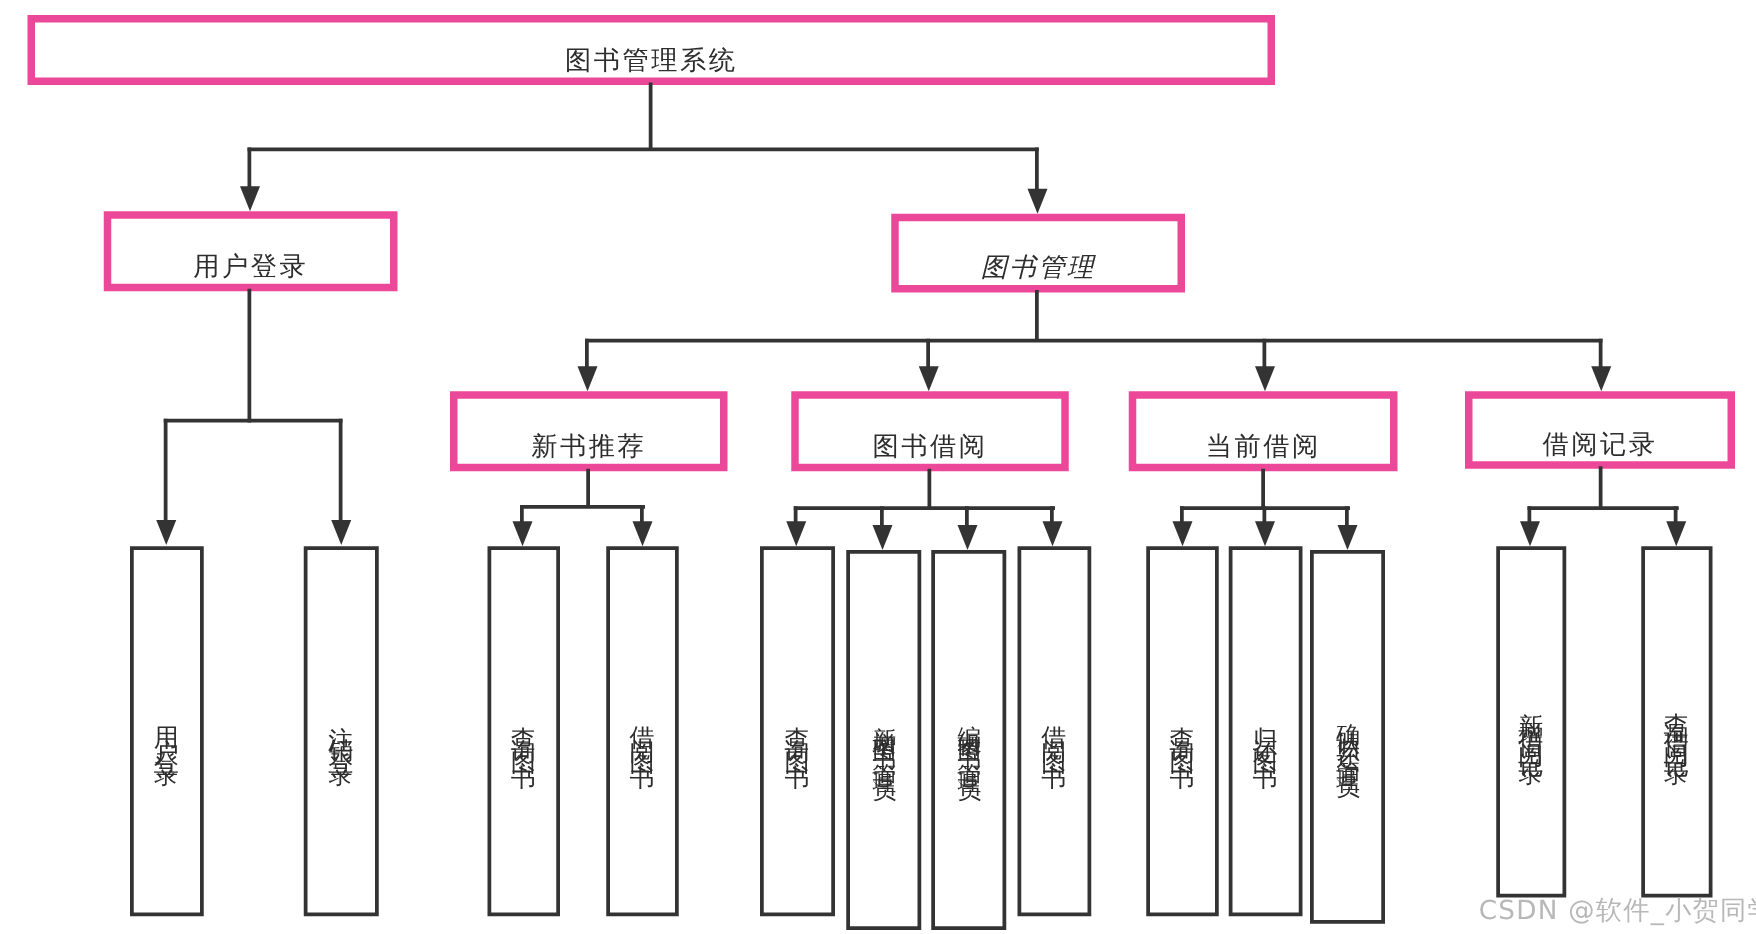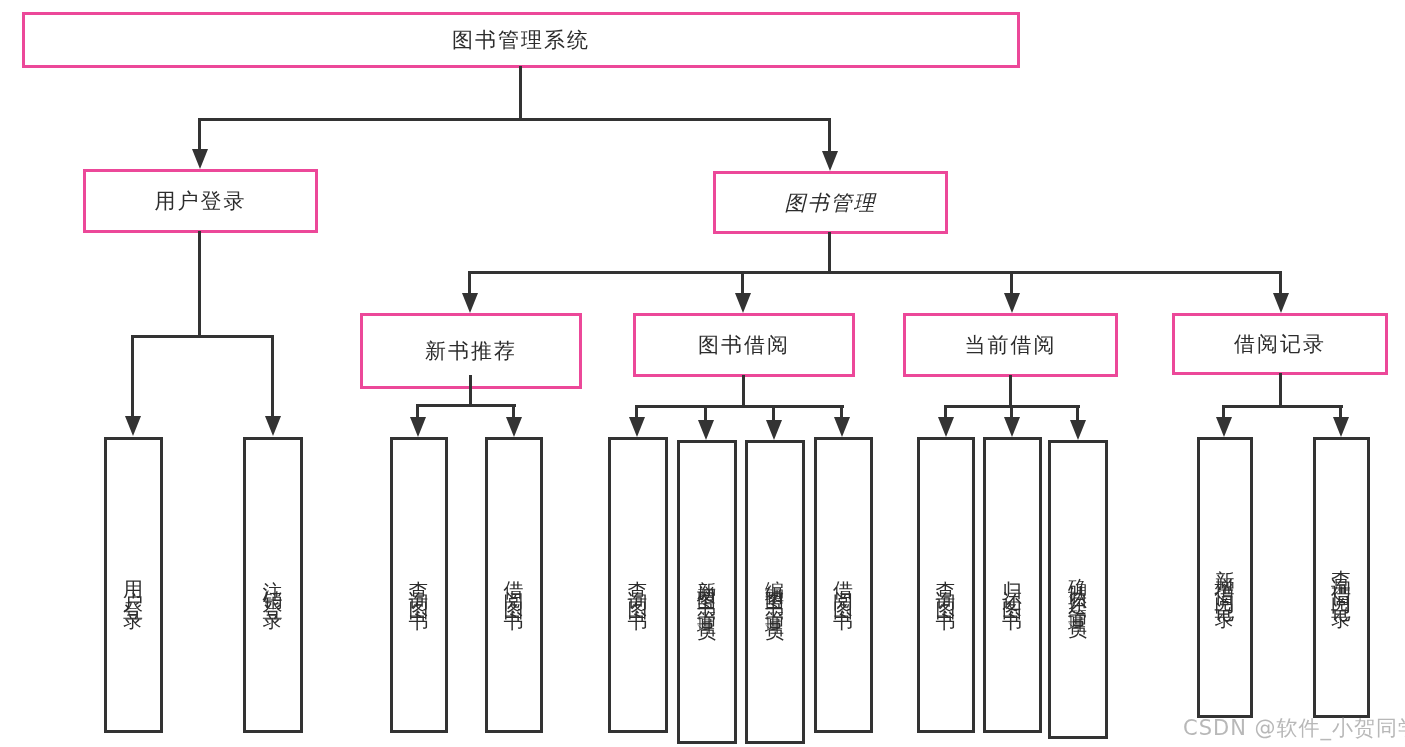--- a/index.html
+++ b/index.html
@@ -3,22 +3,22 @@
 <meta charset="utf-8">
 <style>
   * { margin:0; padding:0; box-sizing:border-box; }
   html,body { background:#ffffff; }
   body { font-family:"DejaVu Sans","Liberation Sans",sans-serif; color:#2d2d2d; }
   .canvas {
     position:relative; width:1405px; height:747px;
     background:#ffffff; overflow:hidden;
   }
   .box {
-    position:absolute; border:3px solid #ec4899; background:#ffffff;
-    display:flex; align-items:center; justify-content:center;
+    position:absolute; border:6px solid #ec4899; background:#ffffff;
+    display:flex; align-items:flex-end; justify-content:center;
     font-size:21px; letter-spacing:2px; color:#2d2d2d; white-space:nowrap;
   }
   .vbox {
     position:absolute; border:3px solid #333333; background:#ffffff;
     display:flex; align-items:center; justify-content:center;
     font-size:20px; color:#2d2d2d;
   }
   .vtext {
     writing-mode:vertical-rl; text-orientation:mixed;
     letter-spacing:10px; line-height:1;
@@ -71,21 +71,21 @@
   <div class="line" style="left:468px; top:271px; width:814px; height:3px;"></div>
   <div class="line" style="left:468px; top:271px; width:3px; height:24px;"></div>
   <div class="arrow" style="left:462px; top:293px;"></div>
   <div class="line" style="left:741px; top:271px; width:3px; height:24px;"></div>
   <div class="arrow" style="left:735px; top:293px;"></div>
   <div class="line" style="left:1010px; top:271px; width:3px; height:24px;"></div>
   <div class="arrow" style="left:1004px; top:293px;"></div>
   <div class="line" style="left:1279px; top:271px; width:3px; height:24px;"></div>
   <div class="arrow" style="left:1273px; top:293px;"></div>
 
-  <div class="box" style="left:360px; top:313px; width:222px; height:76px;">
+  <div class="box" style="left:360px; top:313px; width:222px; height:64px;">
     <span>新书推荐</span>
   </div>
   <div class="box" style="left:903px; top:313px; width:215px; height:64px;">
     <span>当前借阅</span>
   </div>
   <div class="box" style="left:633px; top:313px; width:222px; height:64px;">
     <span>图书借阅</span>
   </div>
   <div class="box" style="left:1172px; top:313px; width:216px; height:62px;">
     <span>借阅记录</span>

